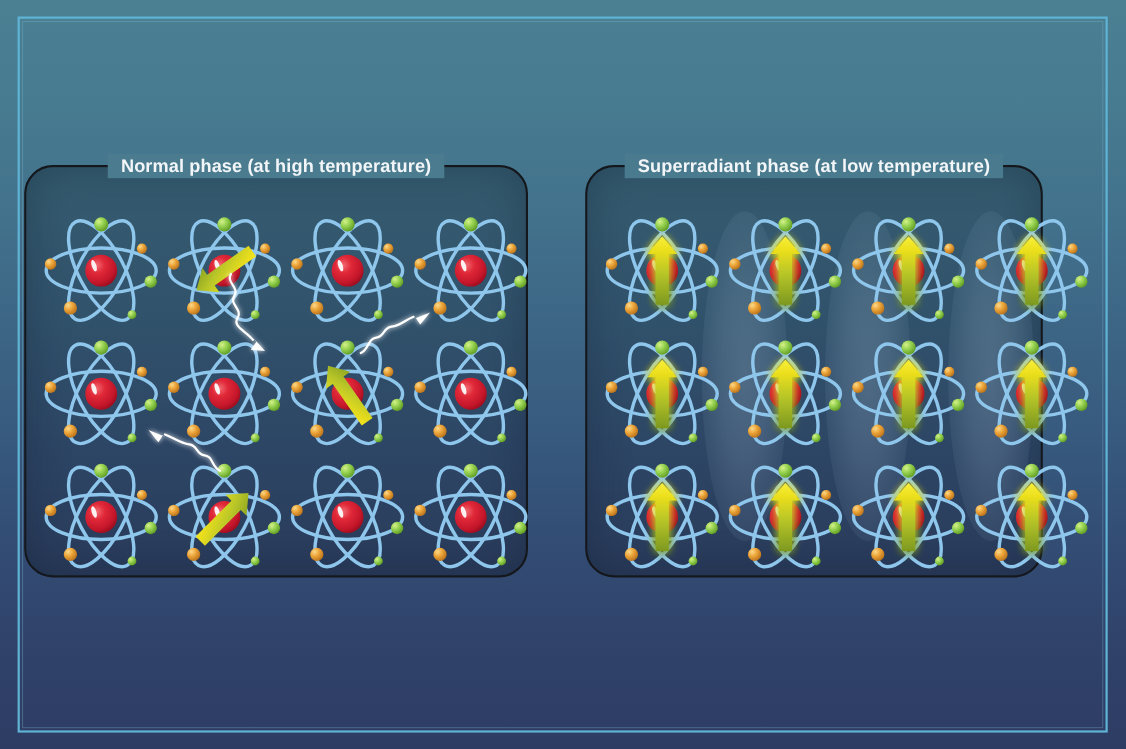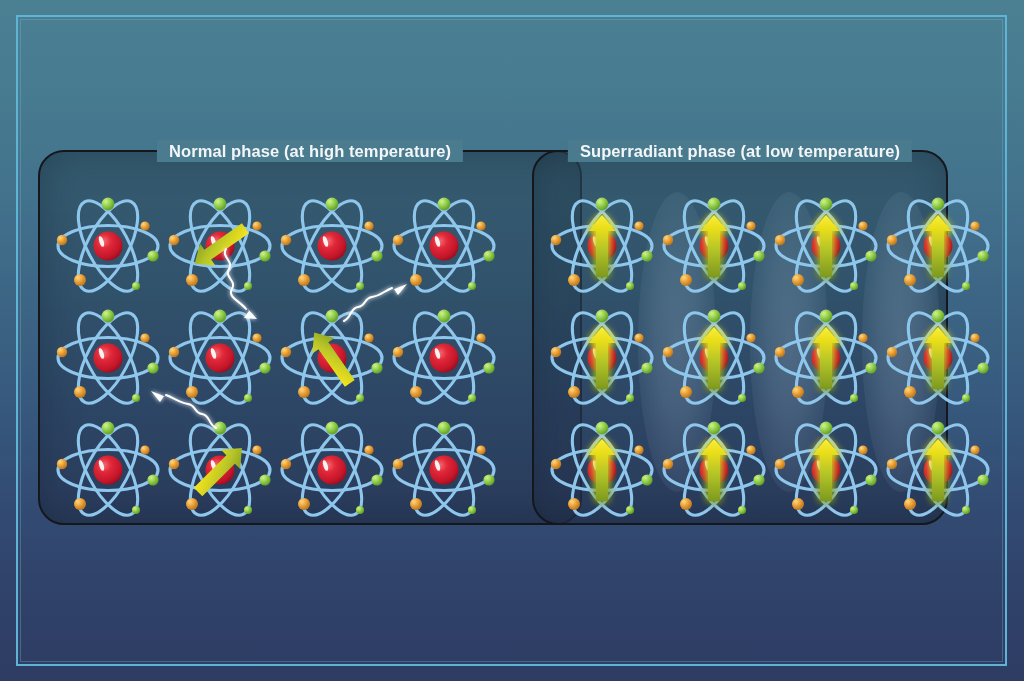--- a/index.html
+++ b/index.html
@@ -48,21 +48,21 @@
     position: absolute;
     border: 2.5px solid #14171c;
     border-radius: 26px;
     background: linear-gradient(180deg,
         rgba(44,76,93,.62) 0%,
         rgba(41,69,90,.60) 35%,
         rgba(39,58,86,.62) 70%,
         rgba(38,52,80,.66) 100%);
     box-shadow: inset 0 0 40px rgba(10,20,35,.30);
   }
-  #panel-normal { left: 38px;  top: 150px; width: 544px; height: 375px; }
+  #panel-normal { left: 22px;  top: 150px; width: 458px; height: 375px; }
   #panel-super  { left: 532px; top: 150px; width: 416px; height: 375px; }
 
   
   .panel-title {
     position: absolute;
     top: -12px;
     left: 50%;
     transform: translateX(-50%);
     white-space: nowrap;
     font-size: 16.5px;

